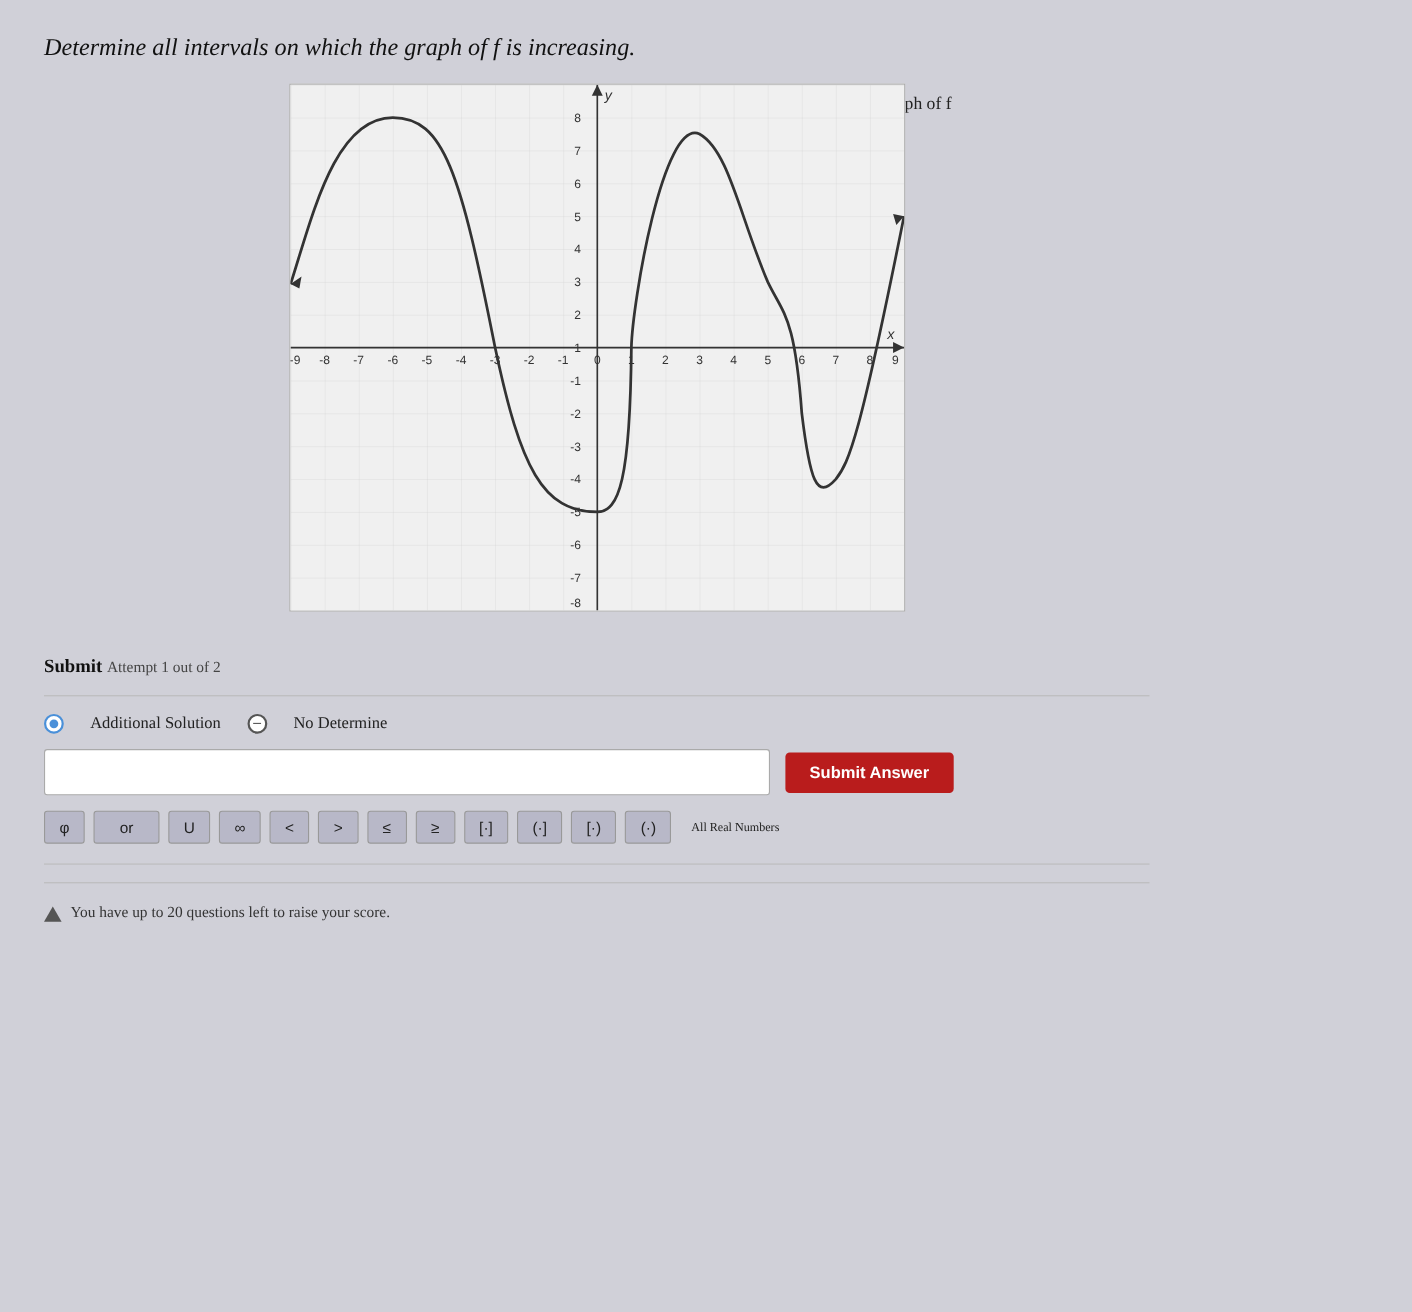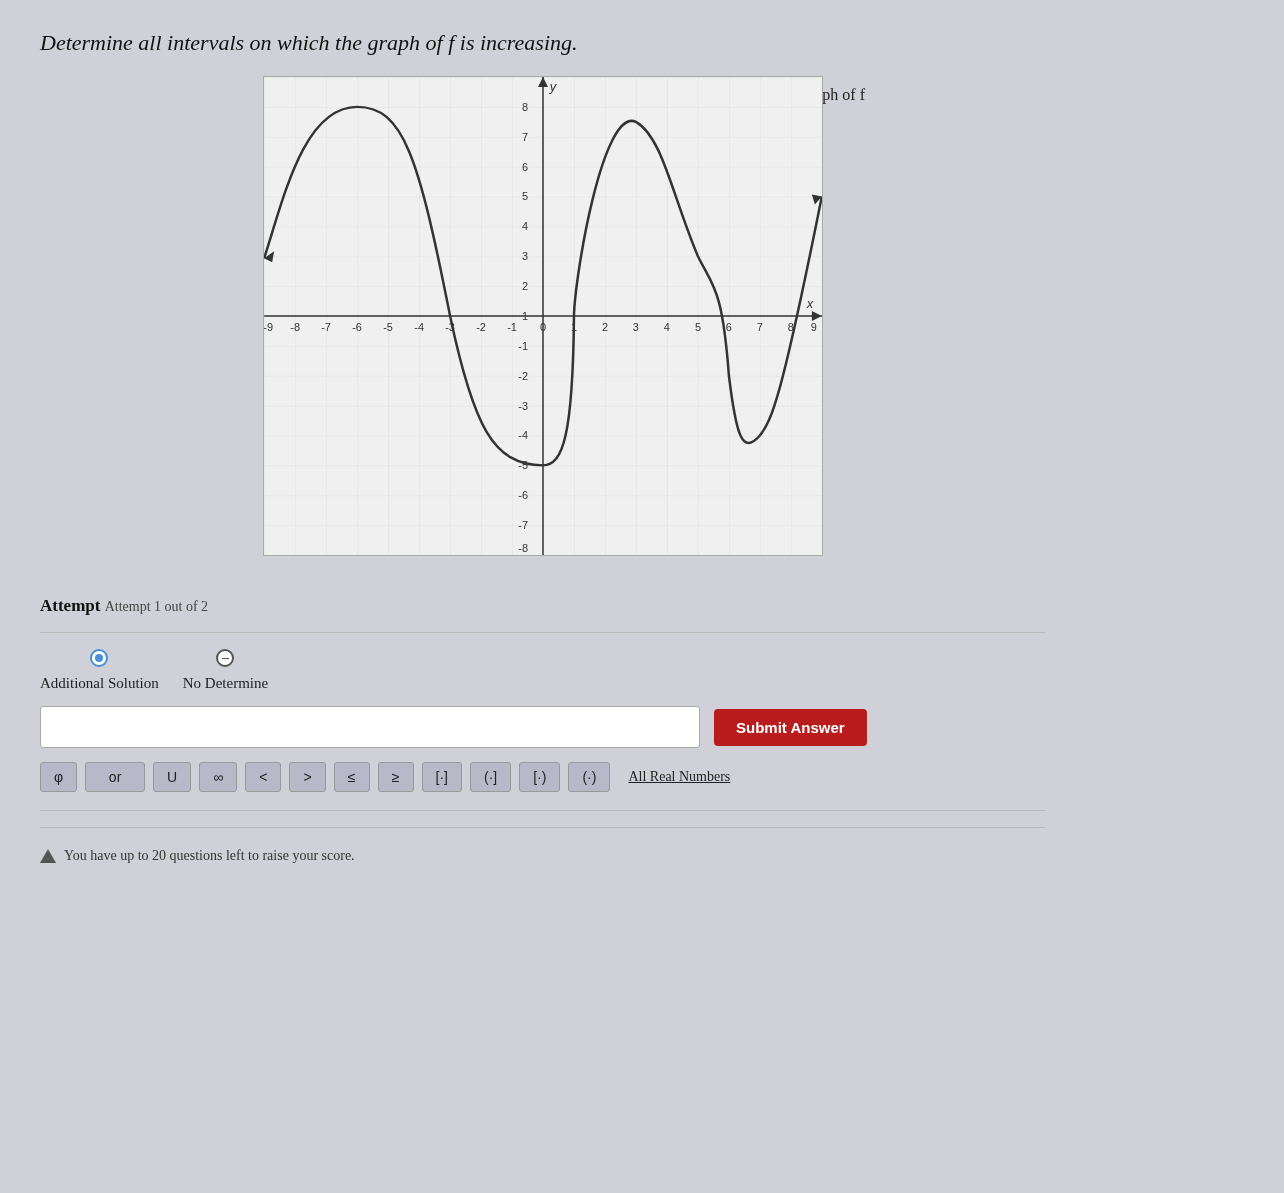--- a/index.html
+++ b/index.html
@@ -63,25 +63,24 @@
     }
     .options-row {
       display: flex;
       align-items: center;
       gap: 24px;
       margin-bottom: 14px;
     }
     .radio-option {
       display: flex;
       align-items: center;
-      gap: 8px;
+      gap: 24px;
       cursor: pointer;
       font-size: 15px;
       color: #222;
-      flex-direction: column;
     }
     .radio-circle {
       width: 18px;
       height: 18px;
       border-radius: 50%;
       border: 2px solid #555;
       background: #fff;
       display: flex;
       align-items: center;
       justify-content: center;
@@ -149,23 +148,22 @@
       cursor: pointer;
       color: #222;
       min-width: 36px;
       text-align: center;
     }
     .toolbar-btn.wide {
       min-width: 60px;
     }
     .all-real-numbers {
       margin-left: 10px;
-      font-size: 14px;
+      font-size: 11px;
       color: #222;
-      text-decoration: underline;
     }
     .footer-note {
       display: flex;
       align-items: center;
       gap: 8px;
       font-size: 14px;
       color: #333;
       padding-top: 20px;
       border-top: 1px solid #bbb;
     }
@@ -275,21 +273,21 @@
         <polygon points="0,182 10,175 8,186" fill="#333"></polygon>
 
         <polygon points="560,120 550,118 553,128" fill="#333"></polygon>
 
       </svg>
     </div>
   </div>
 
   <div class="answer-section">
     <div class="answer-label">
-      <span>Attempt</span>
+      <span>Submit</span>
       <span class="attempt-label">Attempt 1 out of 2</span>
     </div>
 
     <hr class="divider">
 
     <div class="options-row">
       <label class="radio-option">
         <div class="radio-circle selected">
           <span></span>
         </div>

